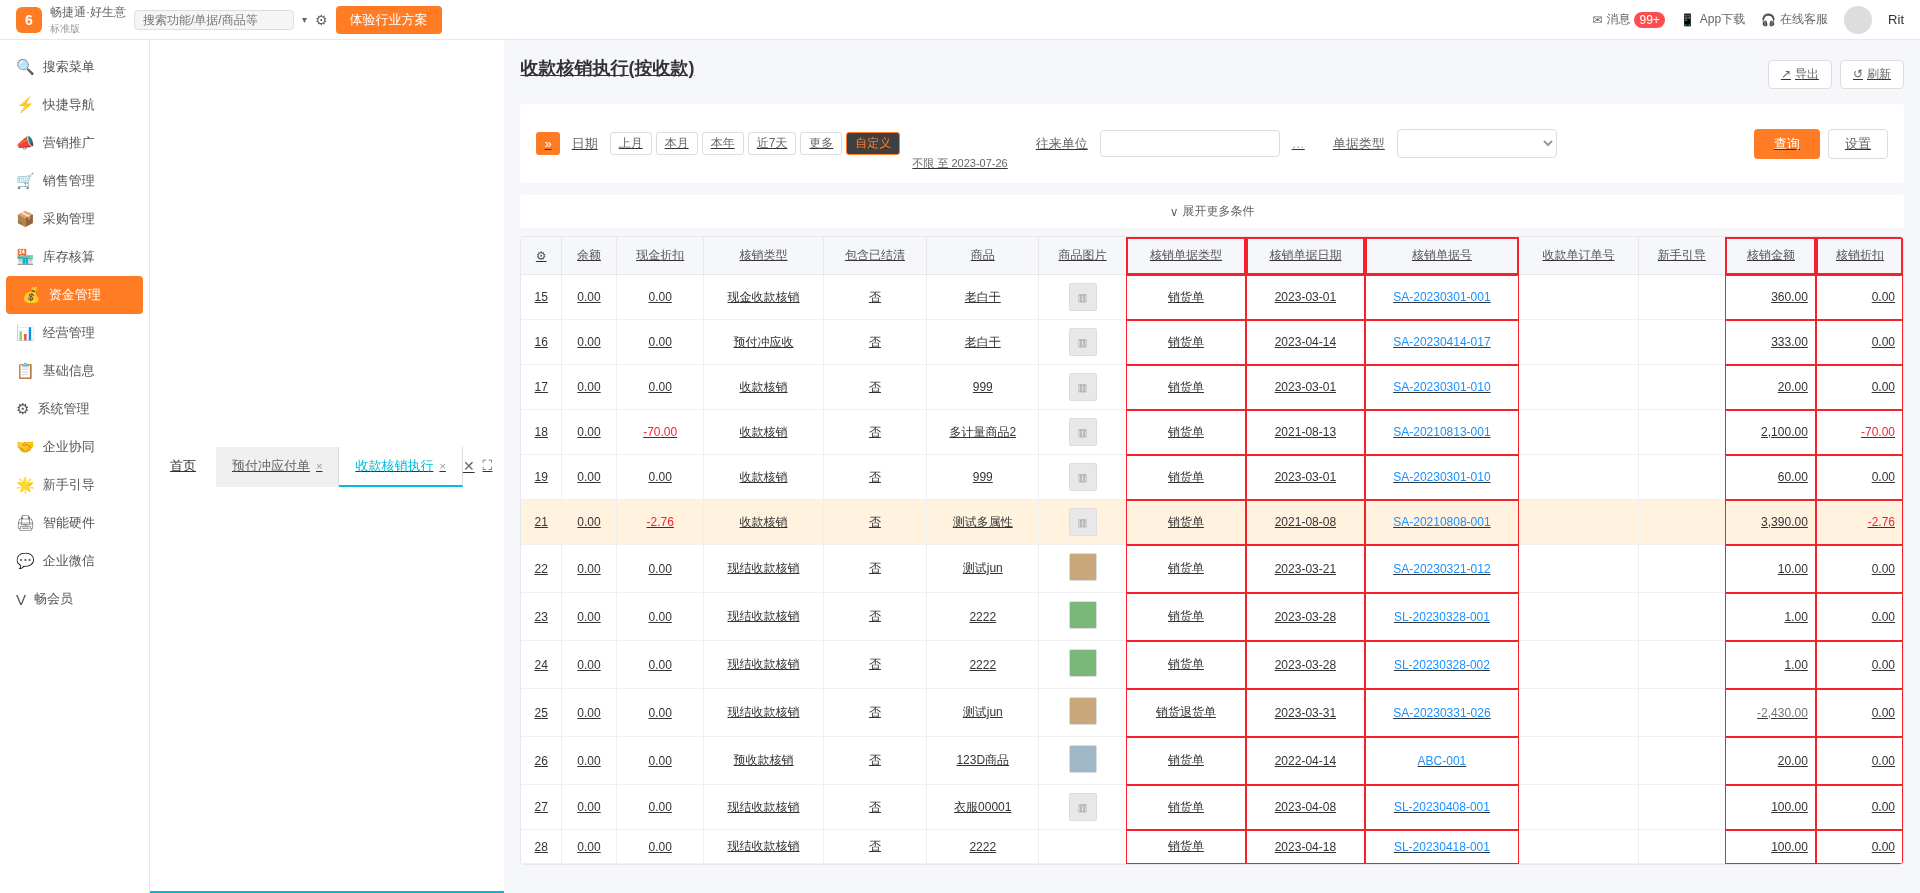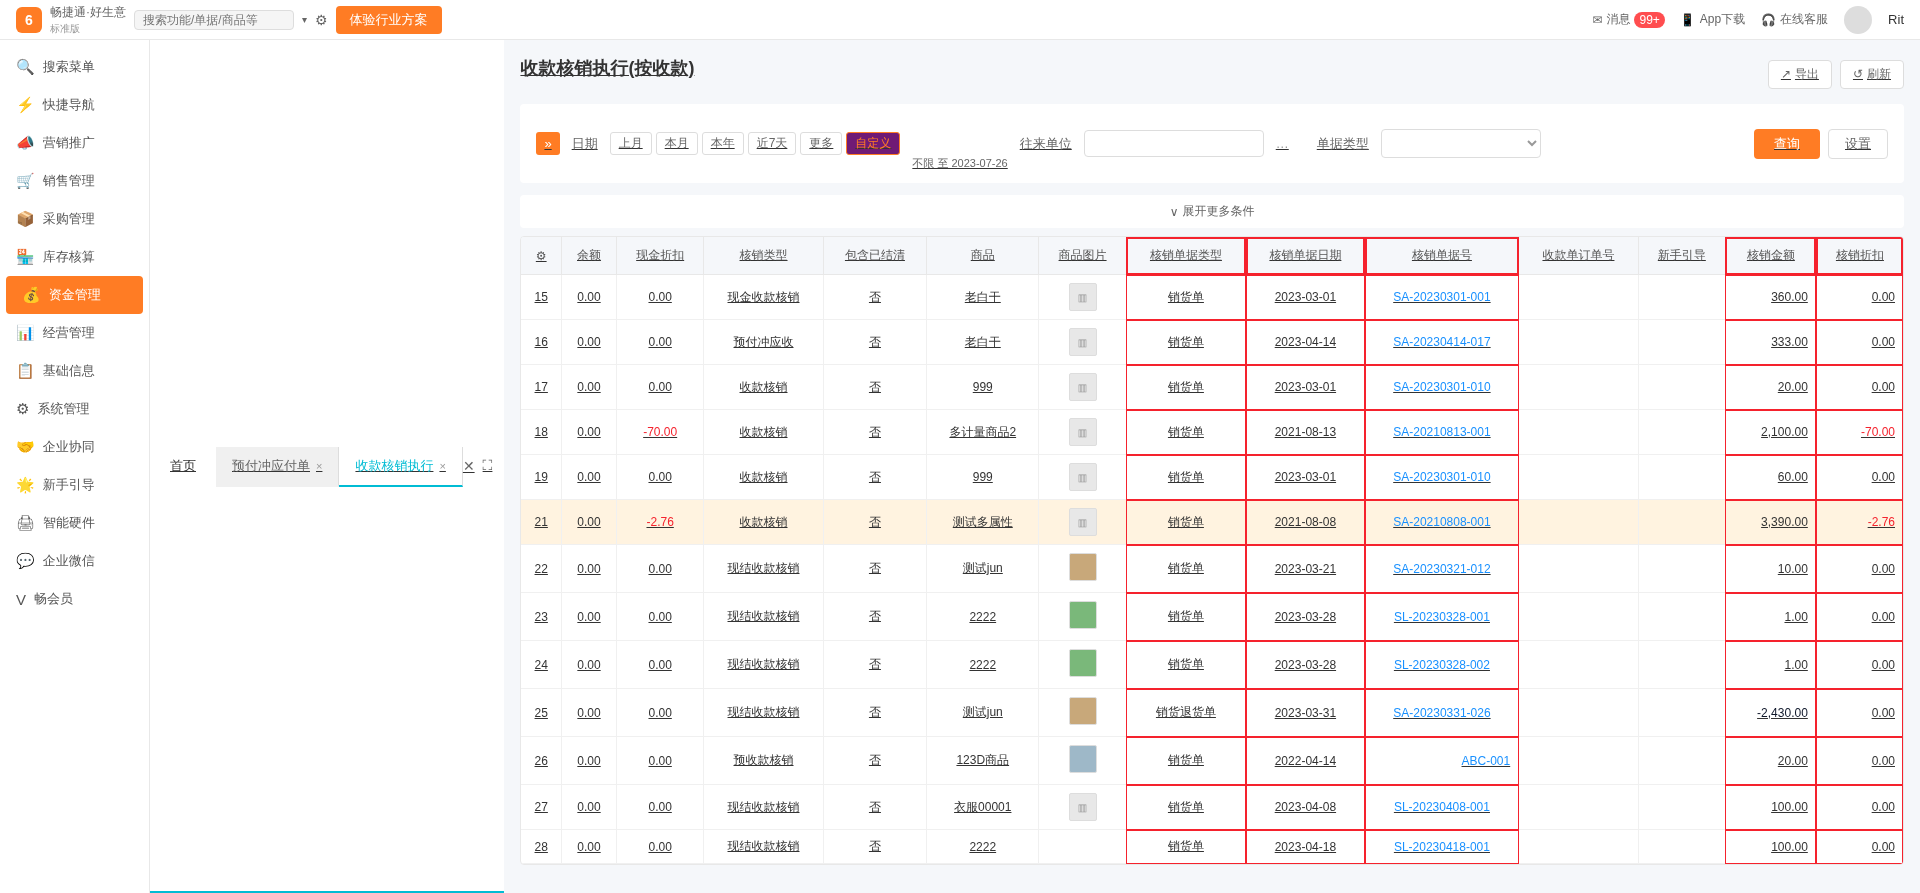--- a/index.html
+++ b/index.html
@@ -167,21 +167,21 @@
     .date-btn {
       padding: 2px 8px;
       border: 1px solid #ddd;
       border-radius: 3px;
       background: #fff;
       cursor: pointer;
       font-size: 12px;
       color: #666;
     }
     .date-btn.custom {
-      background: #701a75;
+      background: #404040;
       color: #ff7c24;
       border-color: #ff7c24;
     }
     .filter-input {
       border: 1px solid #ddd;
       border-radius: 4px;
       padding: 5px 10px;
       font-size: 13px;
       width: 200px;
       color: #999;
@@ -462,21 +462,21 @@
           <button class="date-btn">上月</button>
           <button class="date-btn">本月</button>
           <button class="date-btn">本年</button>
           <button class="date-btn">近7天</button>
           <button class="date-btn">更多</button>
           <button class="date-btn custom">自定义</button>
         </div>
         <div style="display:flex; flex-direction:column;margin-top:40px;">
           <span style="font-size:11px;color:#666;">不限 至 2023-07-26</span>
         </div>
-        <span class="filter-label" style="margin-left:0;">往来单位</span>
+        <span class="filter-label" style="margin-left:16px;">往来单位</span>
         <input class="filter-input" type="text" style="width: 180px;">
         <span class="filter-dots">…</span>
         <span class="filter-label" style="margin-left:16px;">单据类型</span>
         <select class="filter-select">
           <option value=""></option>
         </select>
         <div class="filter-right">
           <button class="btn-query">查询</button>
           <button class="btn-setting">设置</button>
         </div>
@@ -660,34 +660,34 @@
       <td style="color:#333;">0.00</td>
       <td>现结收款核销</td>
       <td>否</td>
       <td>测试jun</td>
       <td><div class="img-thumb-color" style="background:#c8a87a;"></div></td>
       <td style="outline:1px solid #f5222d; outline-offset:-1px;">销货退货单</td>
       <td style="outline:1px solid #f5222d; outline-offset:-1px;">2023-03-31</td>
       <td class="td-link" style="outline:1px solid #f5222d; outline-offset:-1px;">SA-20230331-026</td>
       <td></td>
       <td></td>
-      <td class="td-num" style="color:#0f172a; outline:1px solid #f5222d; outline-offset:-1px;">-2,430.00</td>
+      <td class="td-num" style="color:#737373; outline:1px solid #f5222d; outline-offset:-1px;">-2,430.00</td>
       <td class="td-num" style="color:#333; outline:1px solid #f5222d; outline-offset:-1px;">0.00</td>
     </tr>
               <tr>
       <td>26</td>
       <td>0.00</td>
       <td style="color:#333;">0.00</td>
       <td>预收款核销</td>
       <td>否</td>
       <td>123D商品</td>
       <td><div class="img-thumb-color" style="background:#9eb8c8;"></div></td>
       <td style="outline:1px solid #f5222d; outline-offset:-1px;">销货单</td>
       <td style="outline:1px solid #f5222d; outline-offset:-1px;">2022-04-14</td>
-      <td class="td-link" style="outline:1px solid #f5222d; outline-offset:-1px;text-align:right;">ABC-001</td>
+      <td class="td-link" style="outline:1px solid #f5222d; outline-offset:-1px;">ABC-001</td>
       <td></td>
       <td></td>
       <td class="td-num" style="color:#333; outline:1px solid #f5222d; outline-offset:-1px;">20.00</td>
       <td class="td-num" style="color:#333; outline:1px solid #f5222d; outline-offset:-1px;">0.00</td>
     </tr>
               <tr>
       <td>27</td>
       <td>0.00</td>
       <td style="color:#333;">0.00</td>
       <td>现结收款核销</td>

